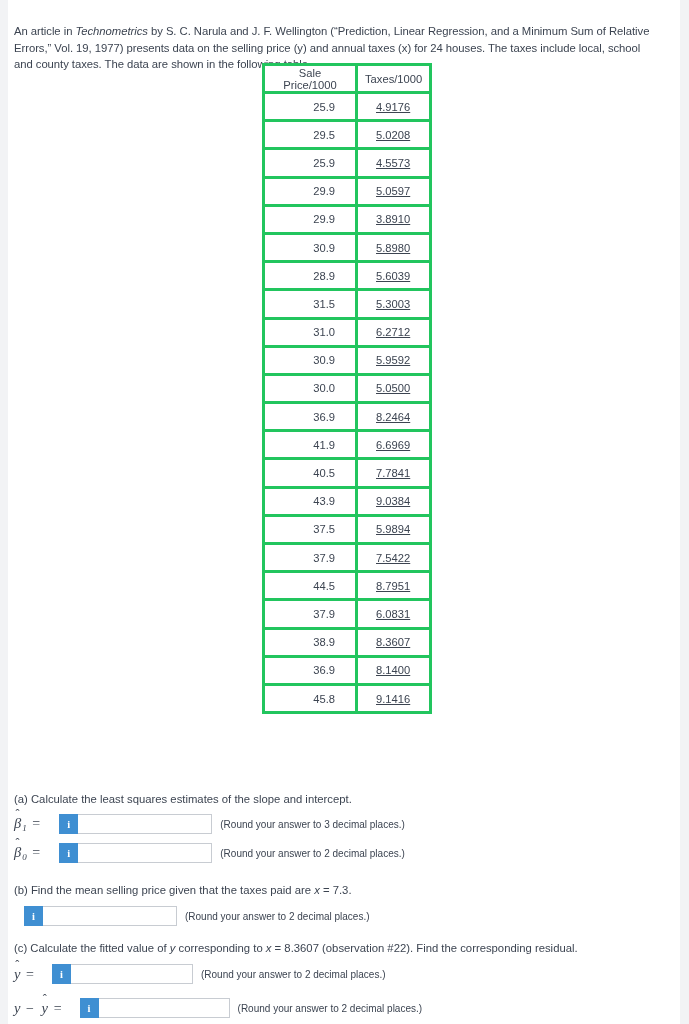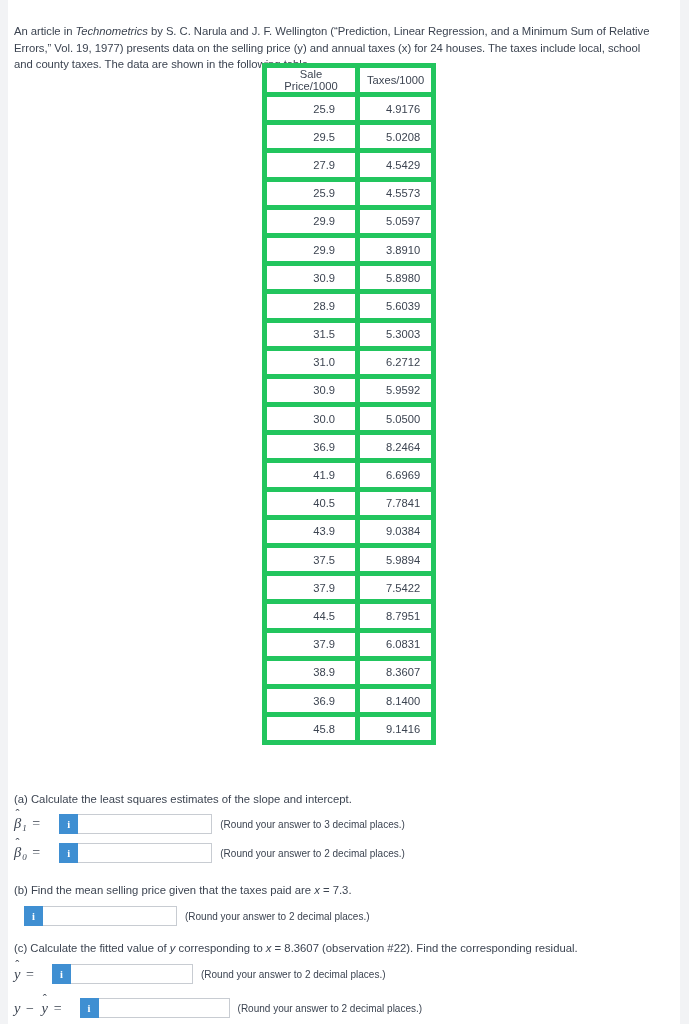--- a/index.html
+++ b/index.html
@@ -53,40 +53,40 @@
     position: absolute;
     left: 253px;
     top: 63px;
   }
   table.data-table {
     border-collapse: collapse;
     table-layout: fixed;
   }
   table.data-table th,
   table.data-table td {
-    border: 5px solid #22c55e;
+    border: 3px solid #22c55e;
     font-size: 11.2px;
     font-weight: normal;
     color: #3c4451;
     height: 28.2px;
     box-sizing: border-box;
     background: #ffffff;
   }
   table.data-table th {
     text-align: center;
     padding: 0 7px;
     height: 28px;
   }
   table.data-table th.col-a { width: 93px; }
   table.data-table th.col-b { width: 74px; }
   table.data-table td {
     text-align: right;
     padding-right: 20px;
   }
-  table.data-table td.c2 { padding-right: 11px; }
+  table.data-table td.c2 { padding-right: 19px; text-decoration: underline; }
 
   
   .q-block { position: absolute; left: 5px; }
   .q-text {
     font-size: 11.3px;
     line-height: 16px;
     color: #3c4451;
     white-space: nowrap;
   }
   .q-text i { font-style: italic; }
@@ -192,24 +192,20 @@
       <tbody id="table-body">
           <tr>
             <td>25.9</td>
             <td class="c2">4.9176</td>
           </tr>
           <tr>
             <td>29.5</td>
             <td class="c2">5.0208</td>
           </tr>
           <tr>
-            <td>27.9</td>
-            <td class="c2">4.5429</td>
-          </tr>
-          <tr>
             <td>25.9</td>
             <td class="c2">4.5573</td>
           </tr>
           <tr>
             <td>29.9</td>
             <td class="c2">5.0597</td>
           </tr>
           <tr>
             <td>29.9</td>
             <td class="c2">3.8910</td>

